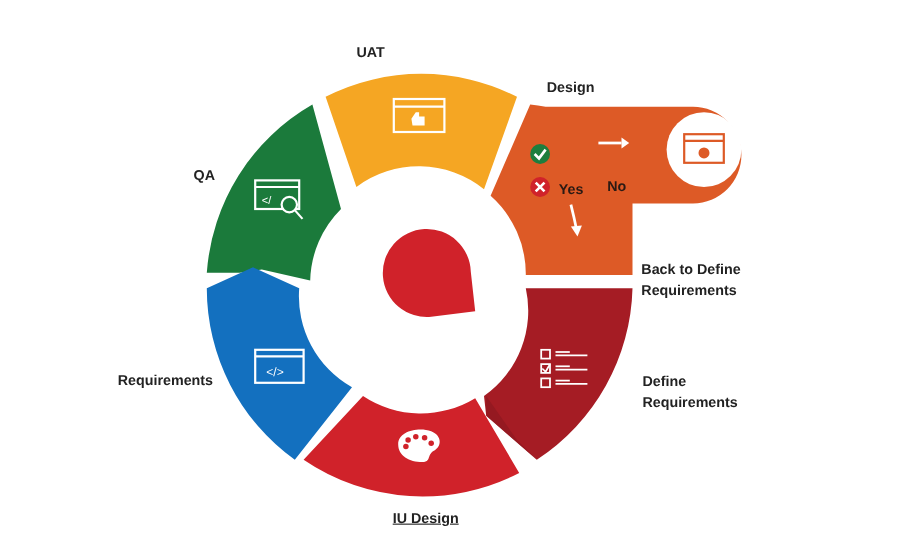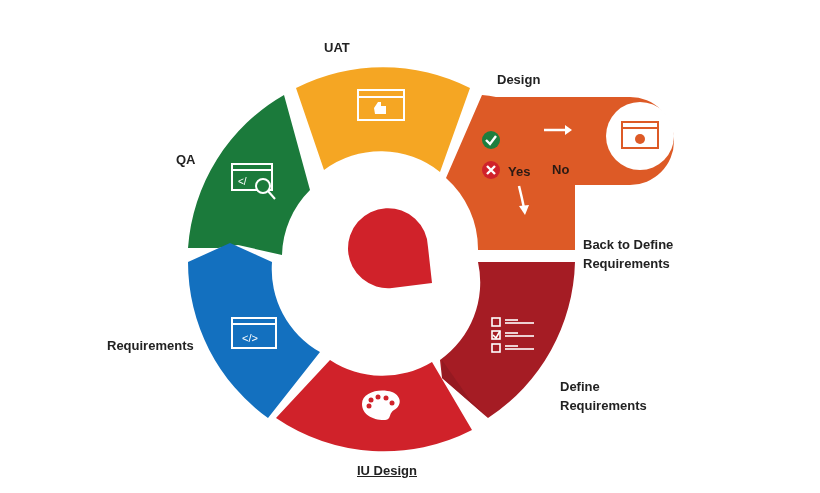--- a/index.html
+++ b/index.html
@@ -95,21 +95,21 @@
   </g>
 
   <circle cx="380" cy="255" r="0" fill="#fff"></circle>
 </svg>
 
 <div class="lbl" style="left:324px;top:38px;">UAT</div>
 <div class="lbl" style="left:497px;top:70px;">Design</div>
 <div class="lbl" style="left:176px;top:150px;">QA</div>
 <div class="lbl" style="left:107px;top:336px;">Requirements</div>
 <div class="lbl" style="left:357px;top:461px;text-decoration:underline;">IU Design</div>
-<div class="lbl" style="left:560px;top:337px;margin-top:40px;">
+<div class="lbl" style="left:584px;top:337px;">
   <div>Define</div>
   <div>Requirements</div>
 </div>
 <div class="lbl" style="left:583px;top:195px;margin-top:40px;">
   <div>Back to Define</div>
   <div>Requirements</div>
 </div>
 <div class="yesno" style="left:508px;top:132px;margin-top:32px;">Yes</div>
 <div class="yesno" style="left:508px;top:162px;padding-left:44px;">No</div>
 

